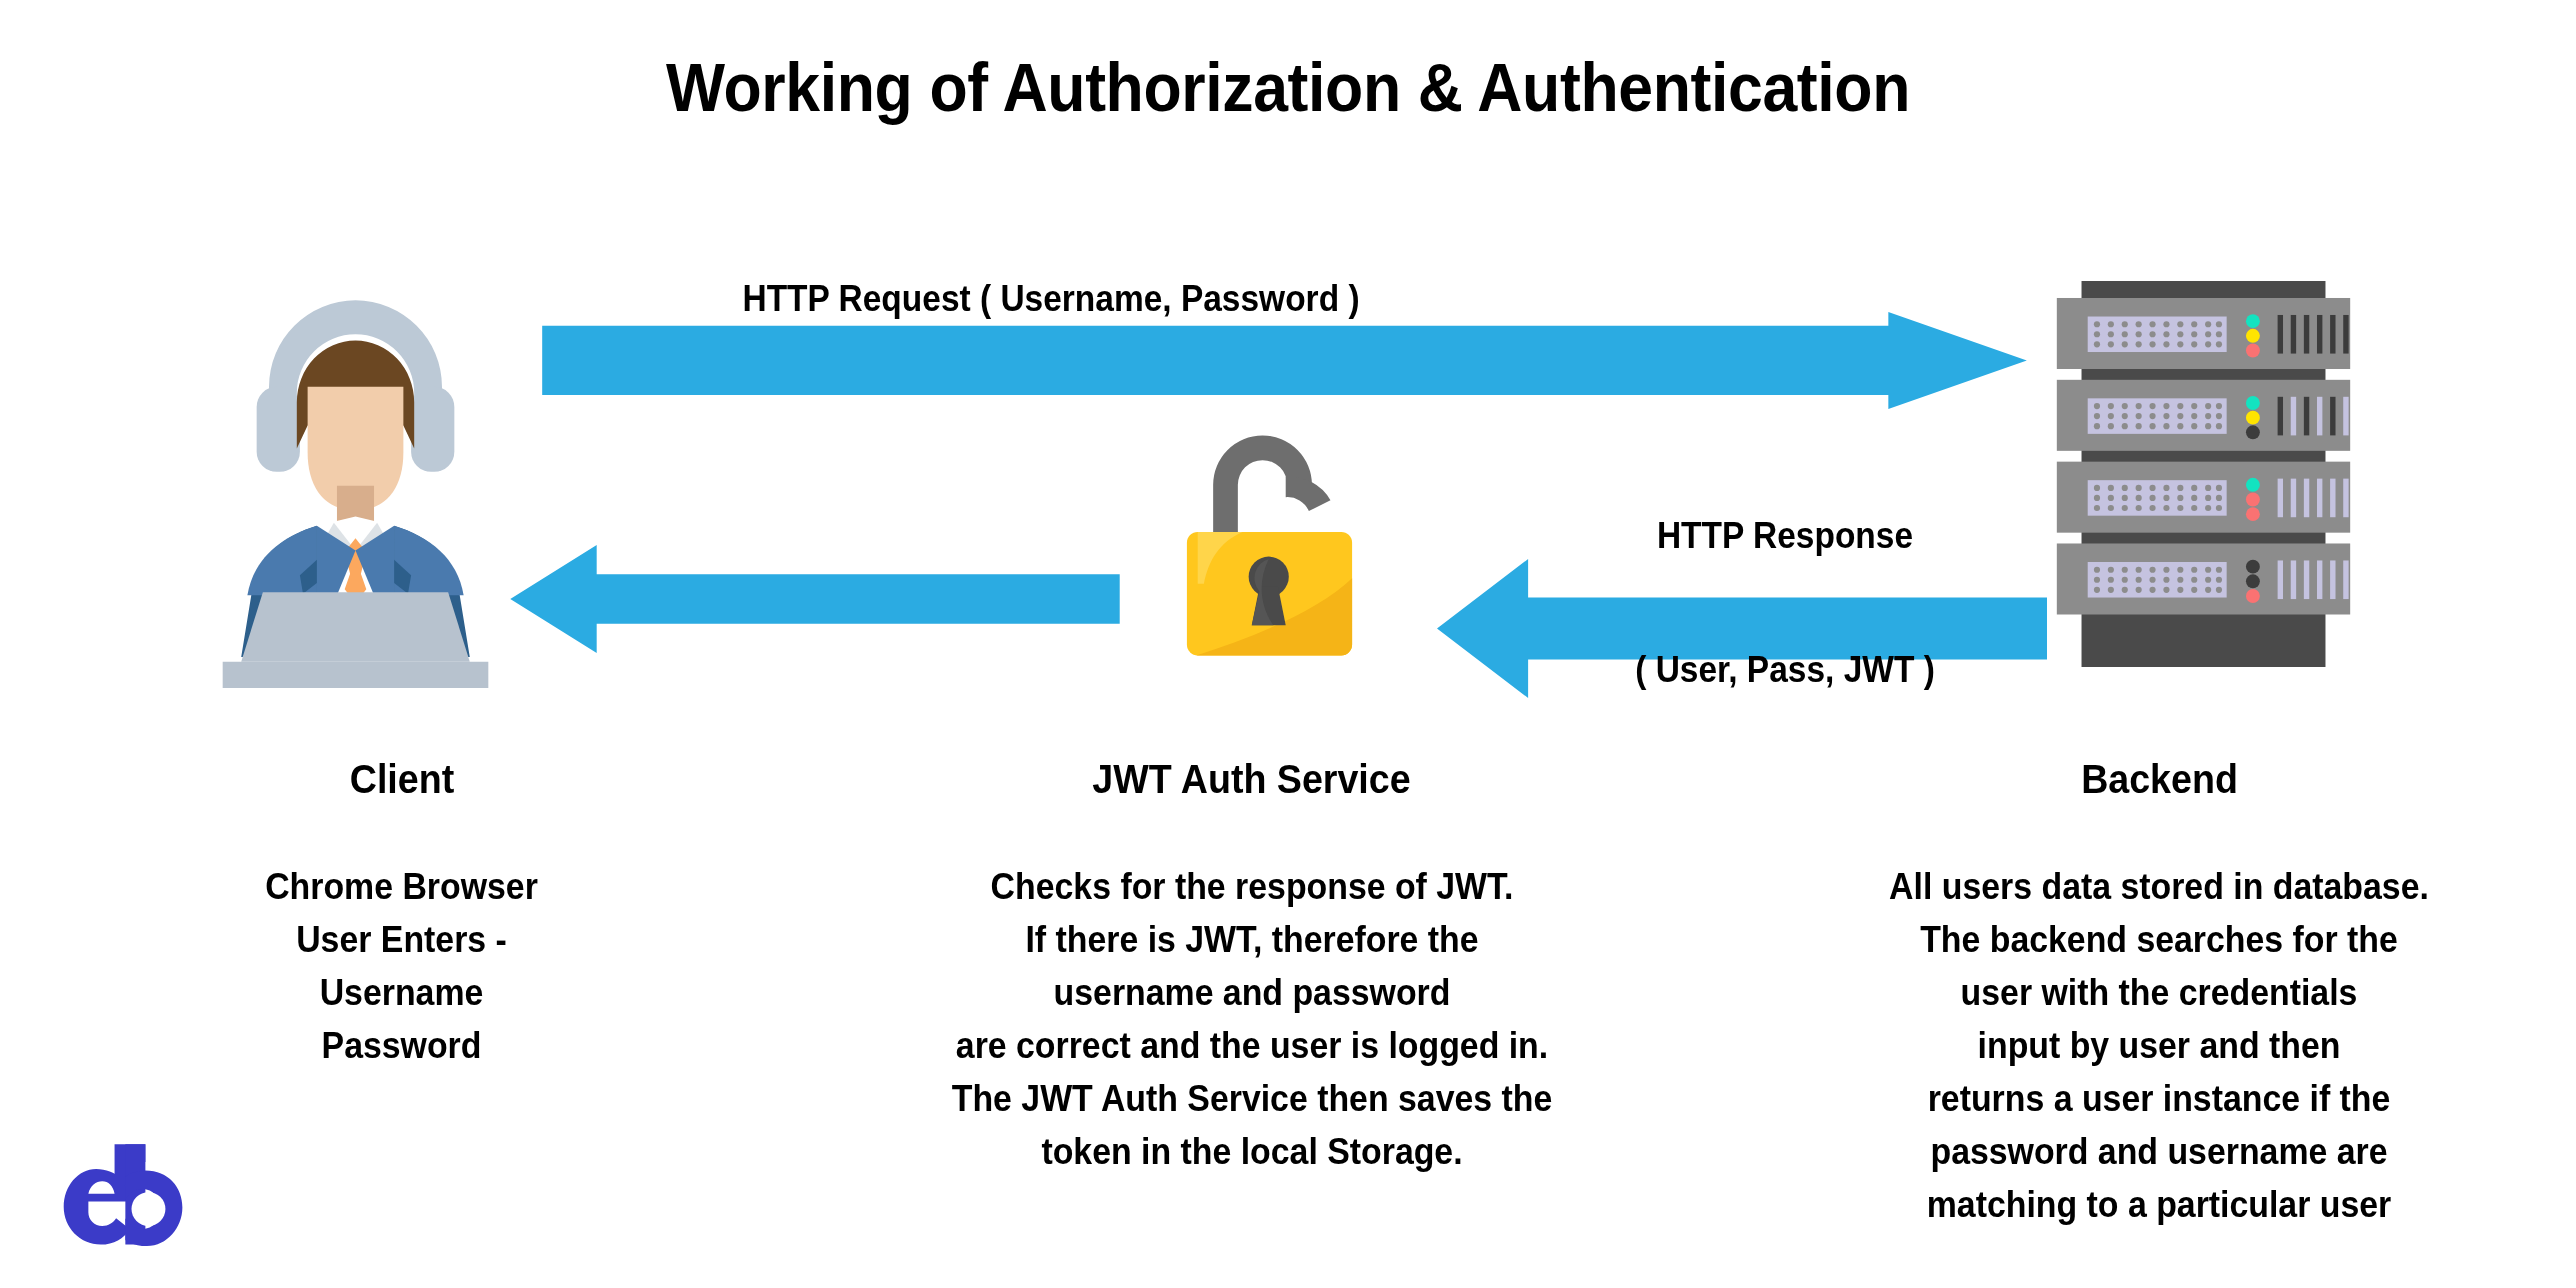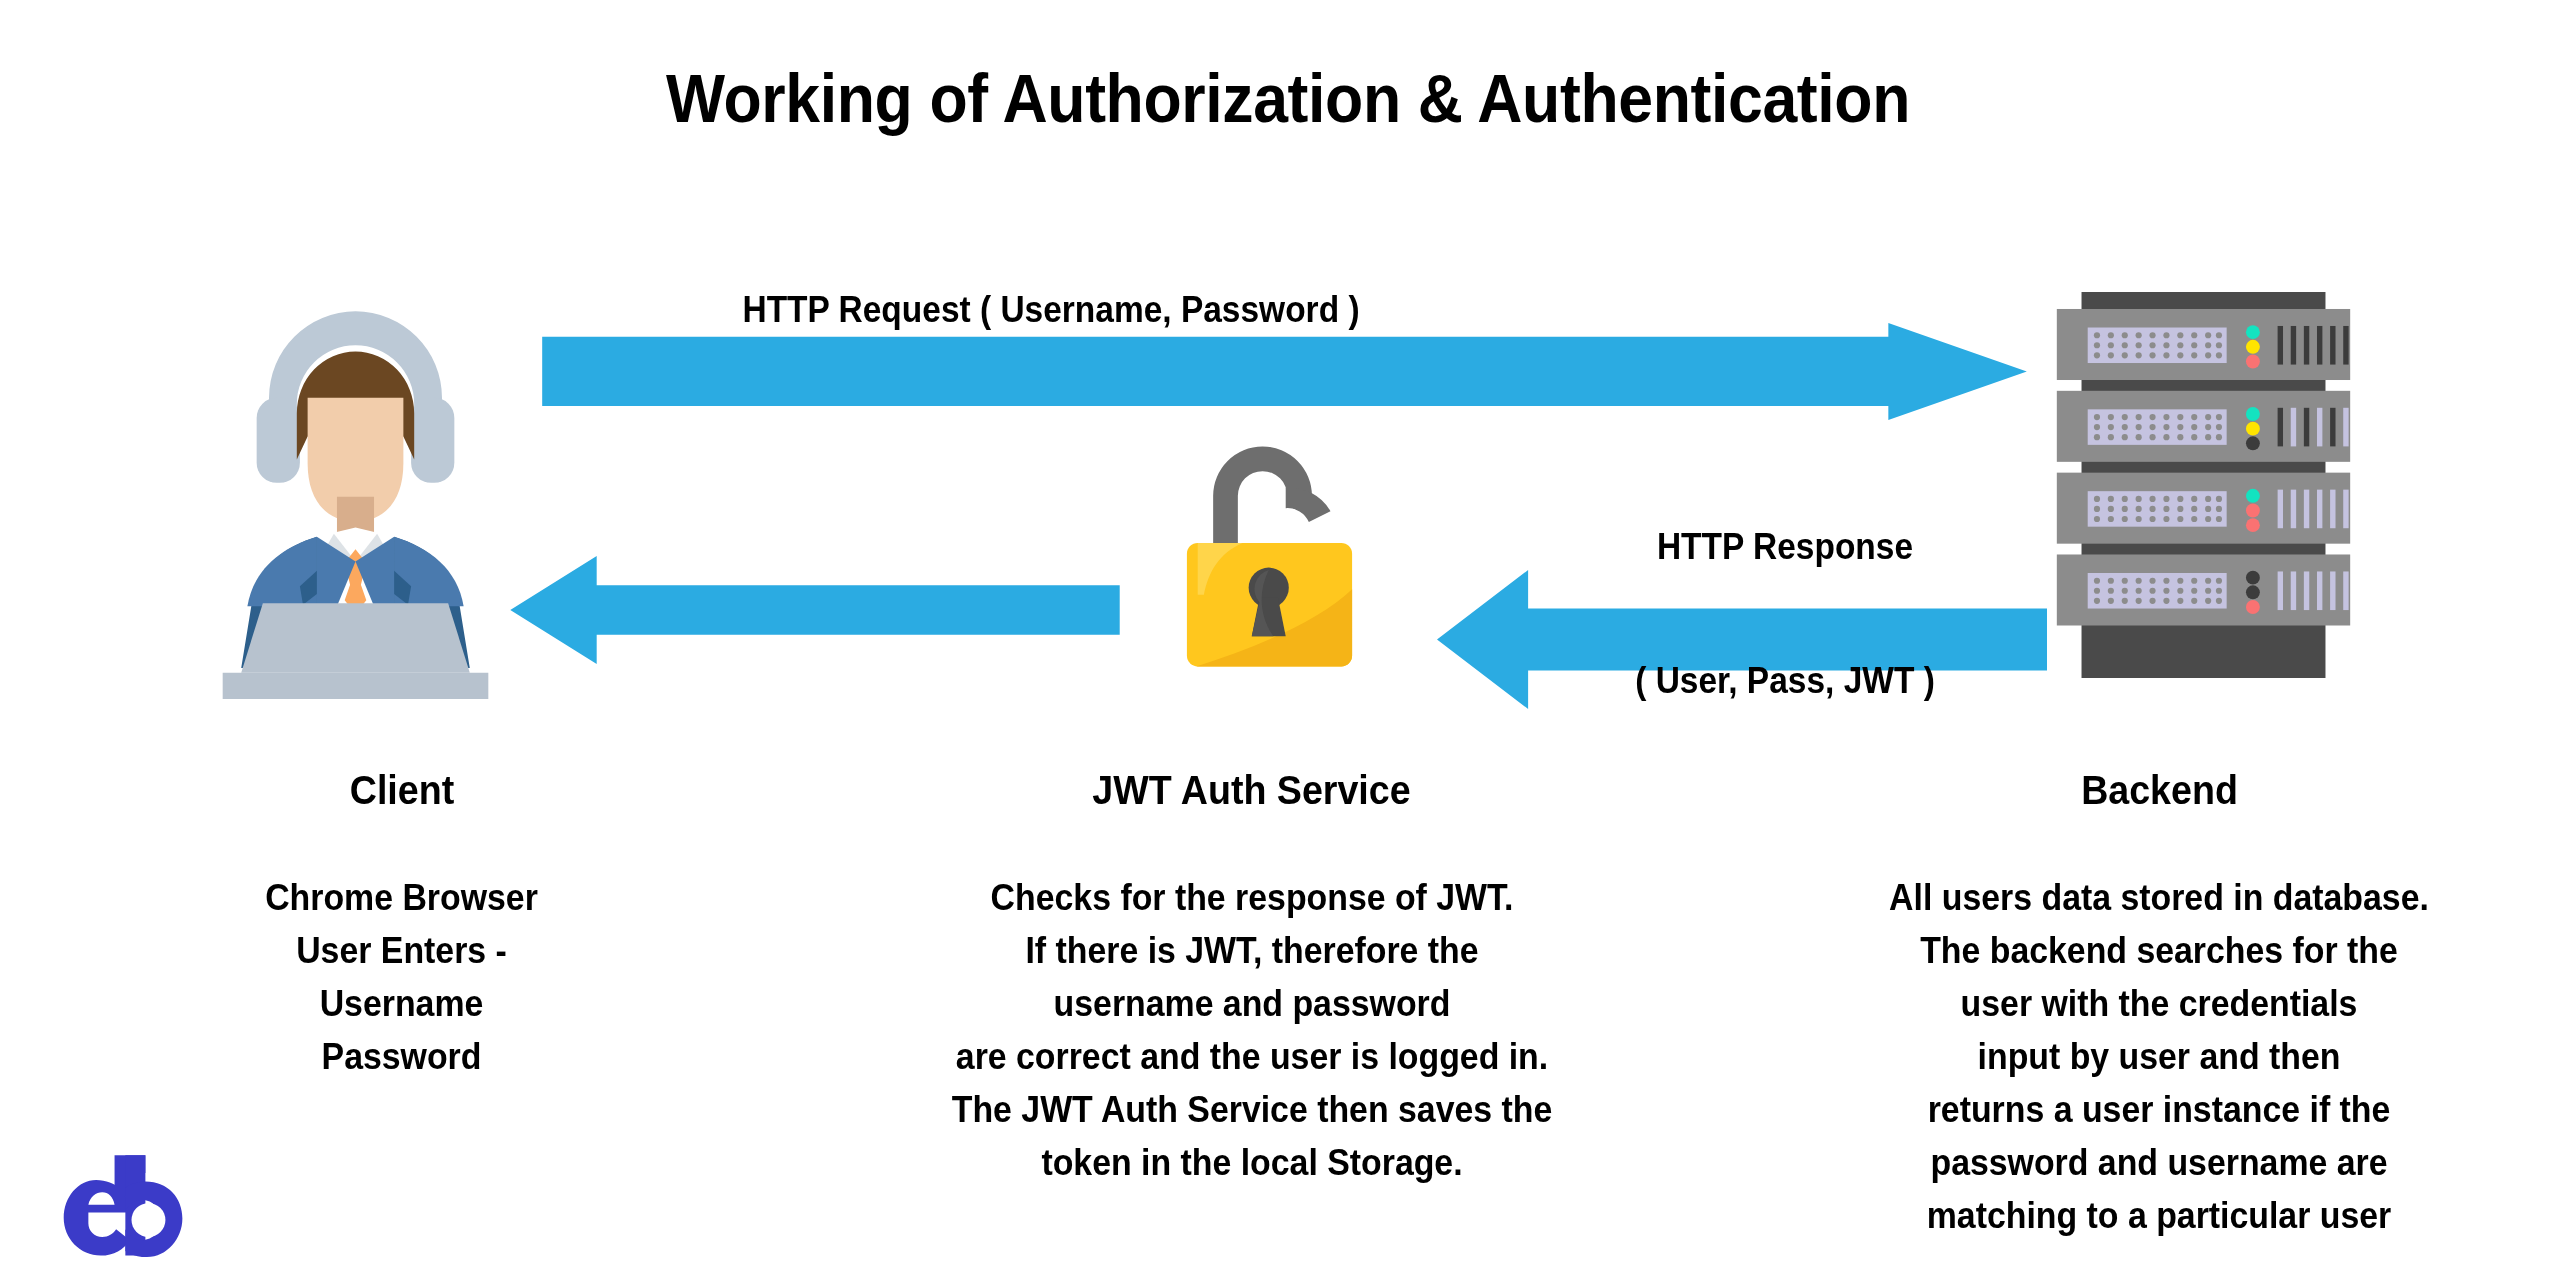--- a/index.html
+++ b/index.html
@@ -10,21 +10,21 @@
   body {
     width: 2576px;
     height: 1288px;
     position: relative;
     overflow: hidden;
     font-family: "Liberation Sans", sans-serif;
     color: #000000;
   }
   .stage {
     position: absolute;
-    left: 0; top: 15px;
+    left: 0; top: 4px;
     width: 2576px;
     height: 924px;
   }
 
   
   .title {
     position: absolute;
     left: 0;
     top: 48px;
     width: 2576px;

